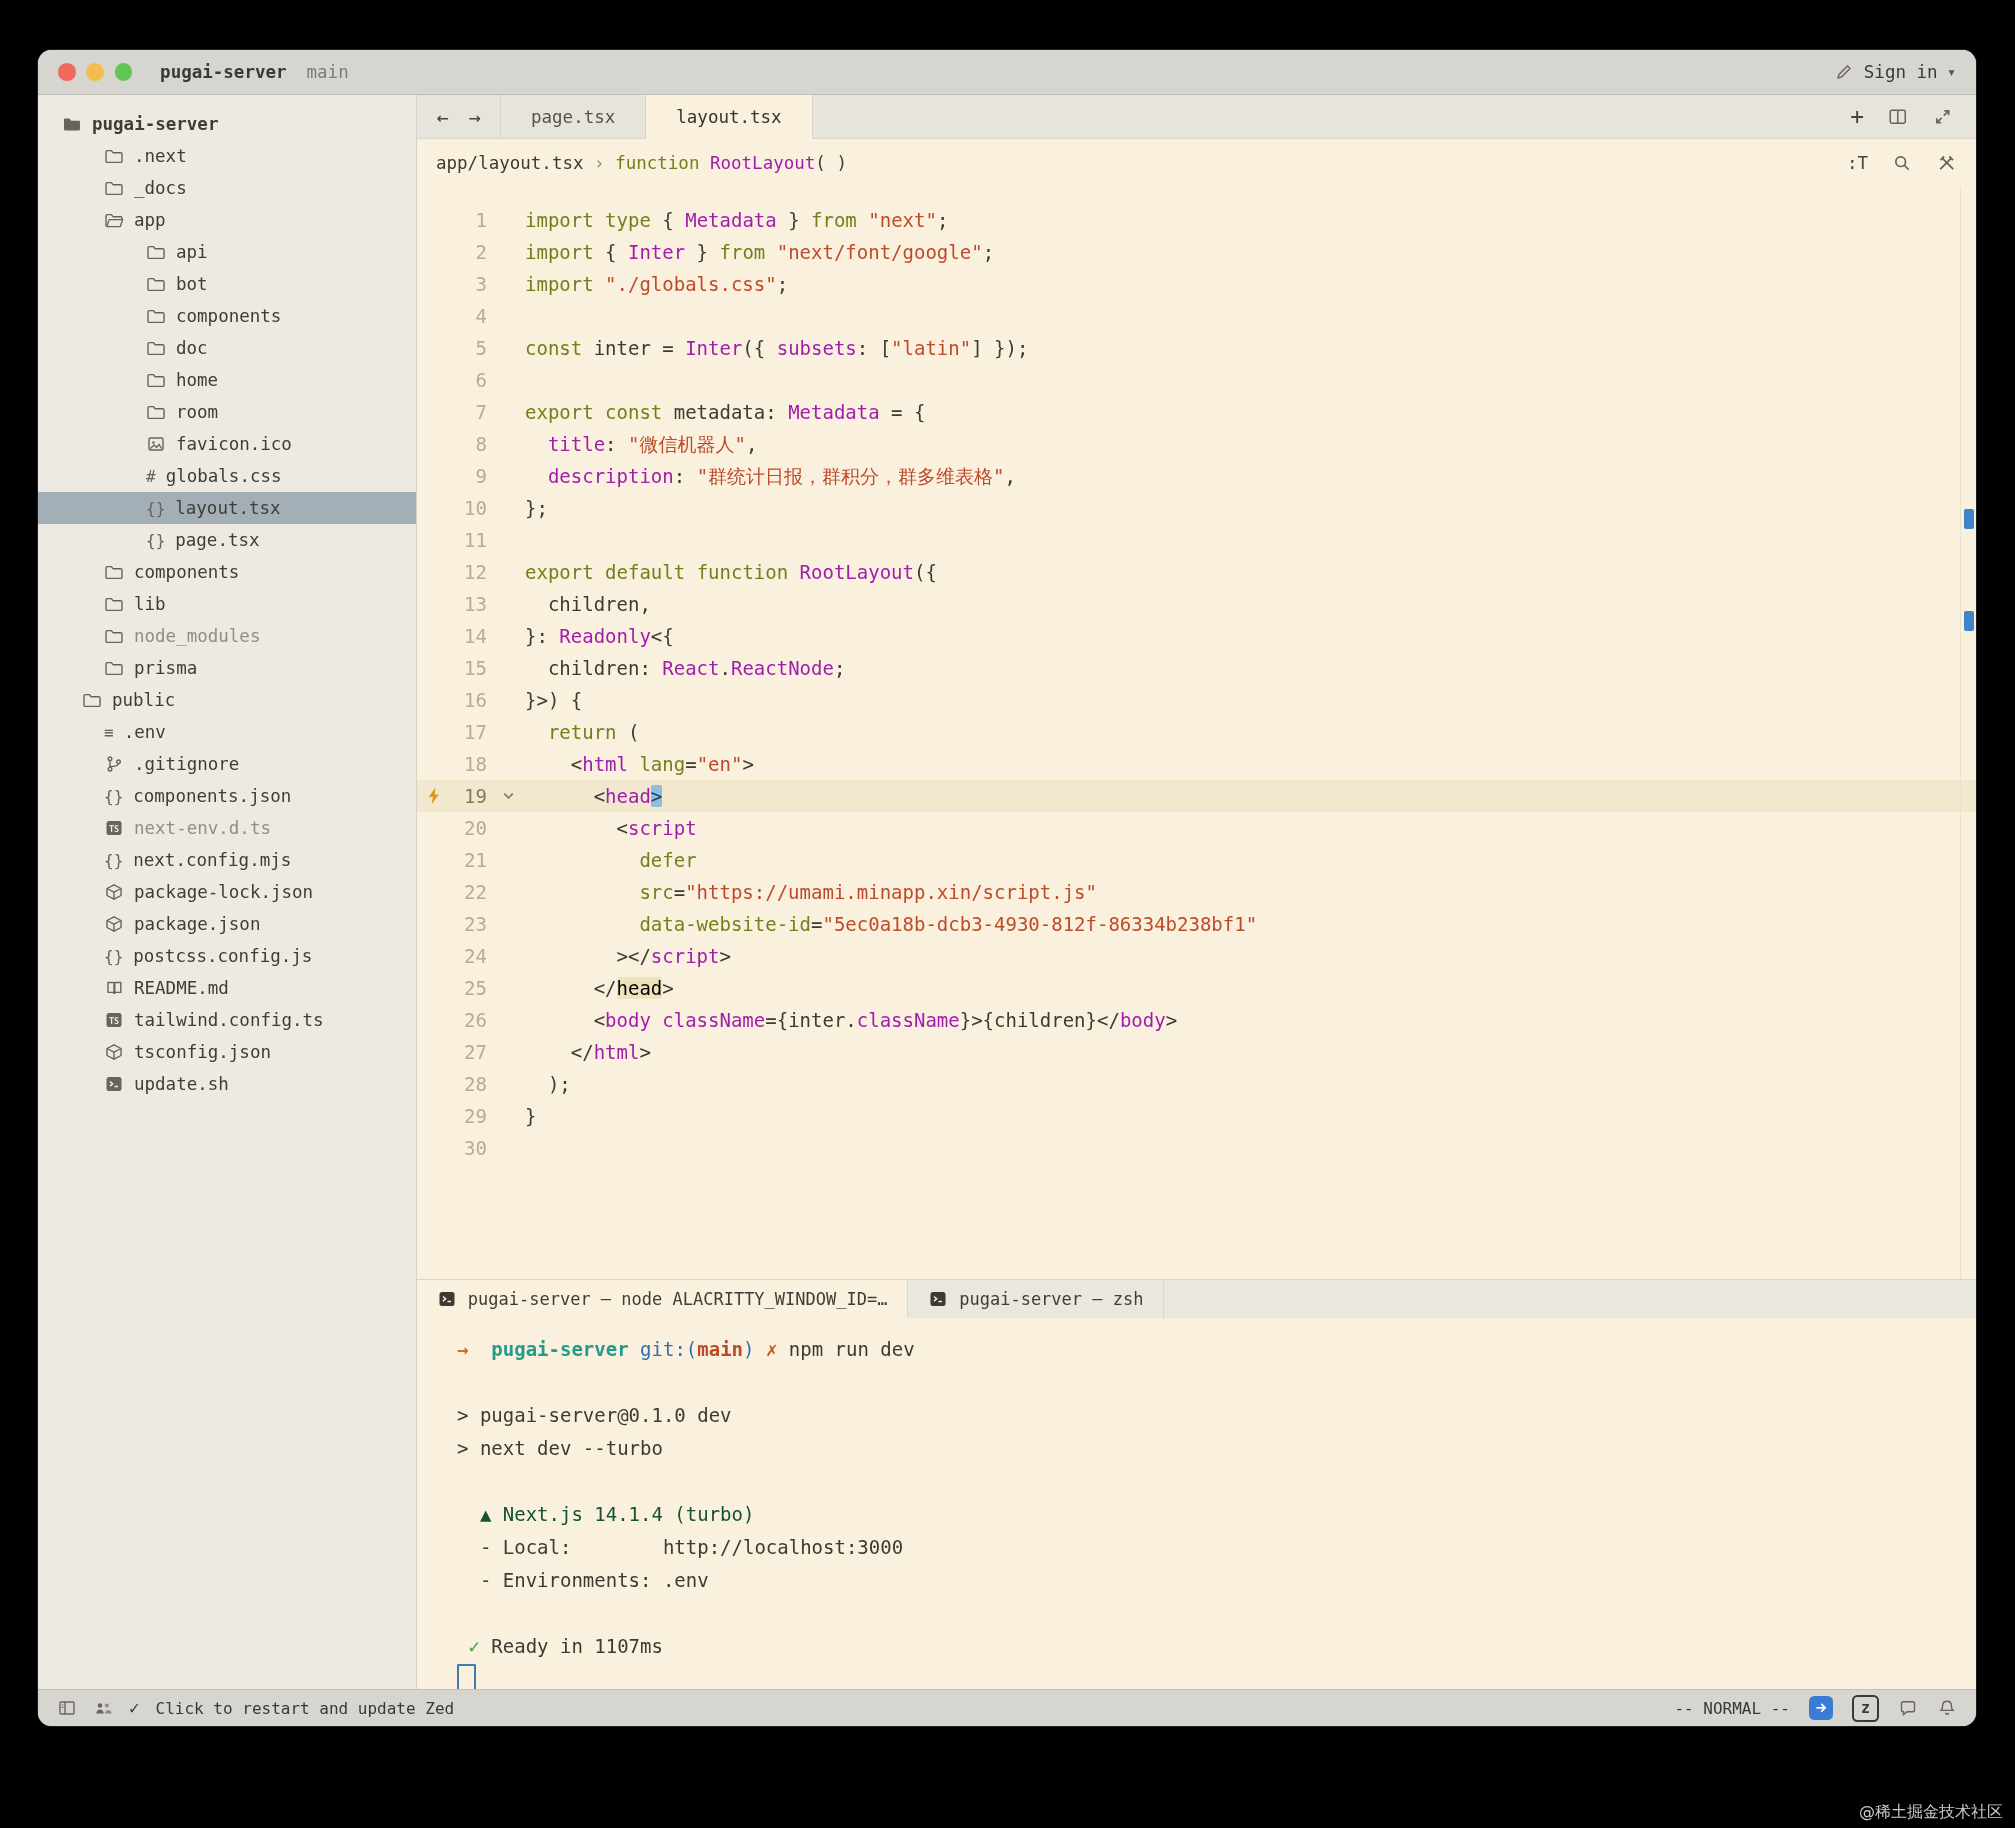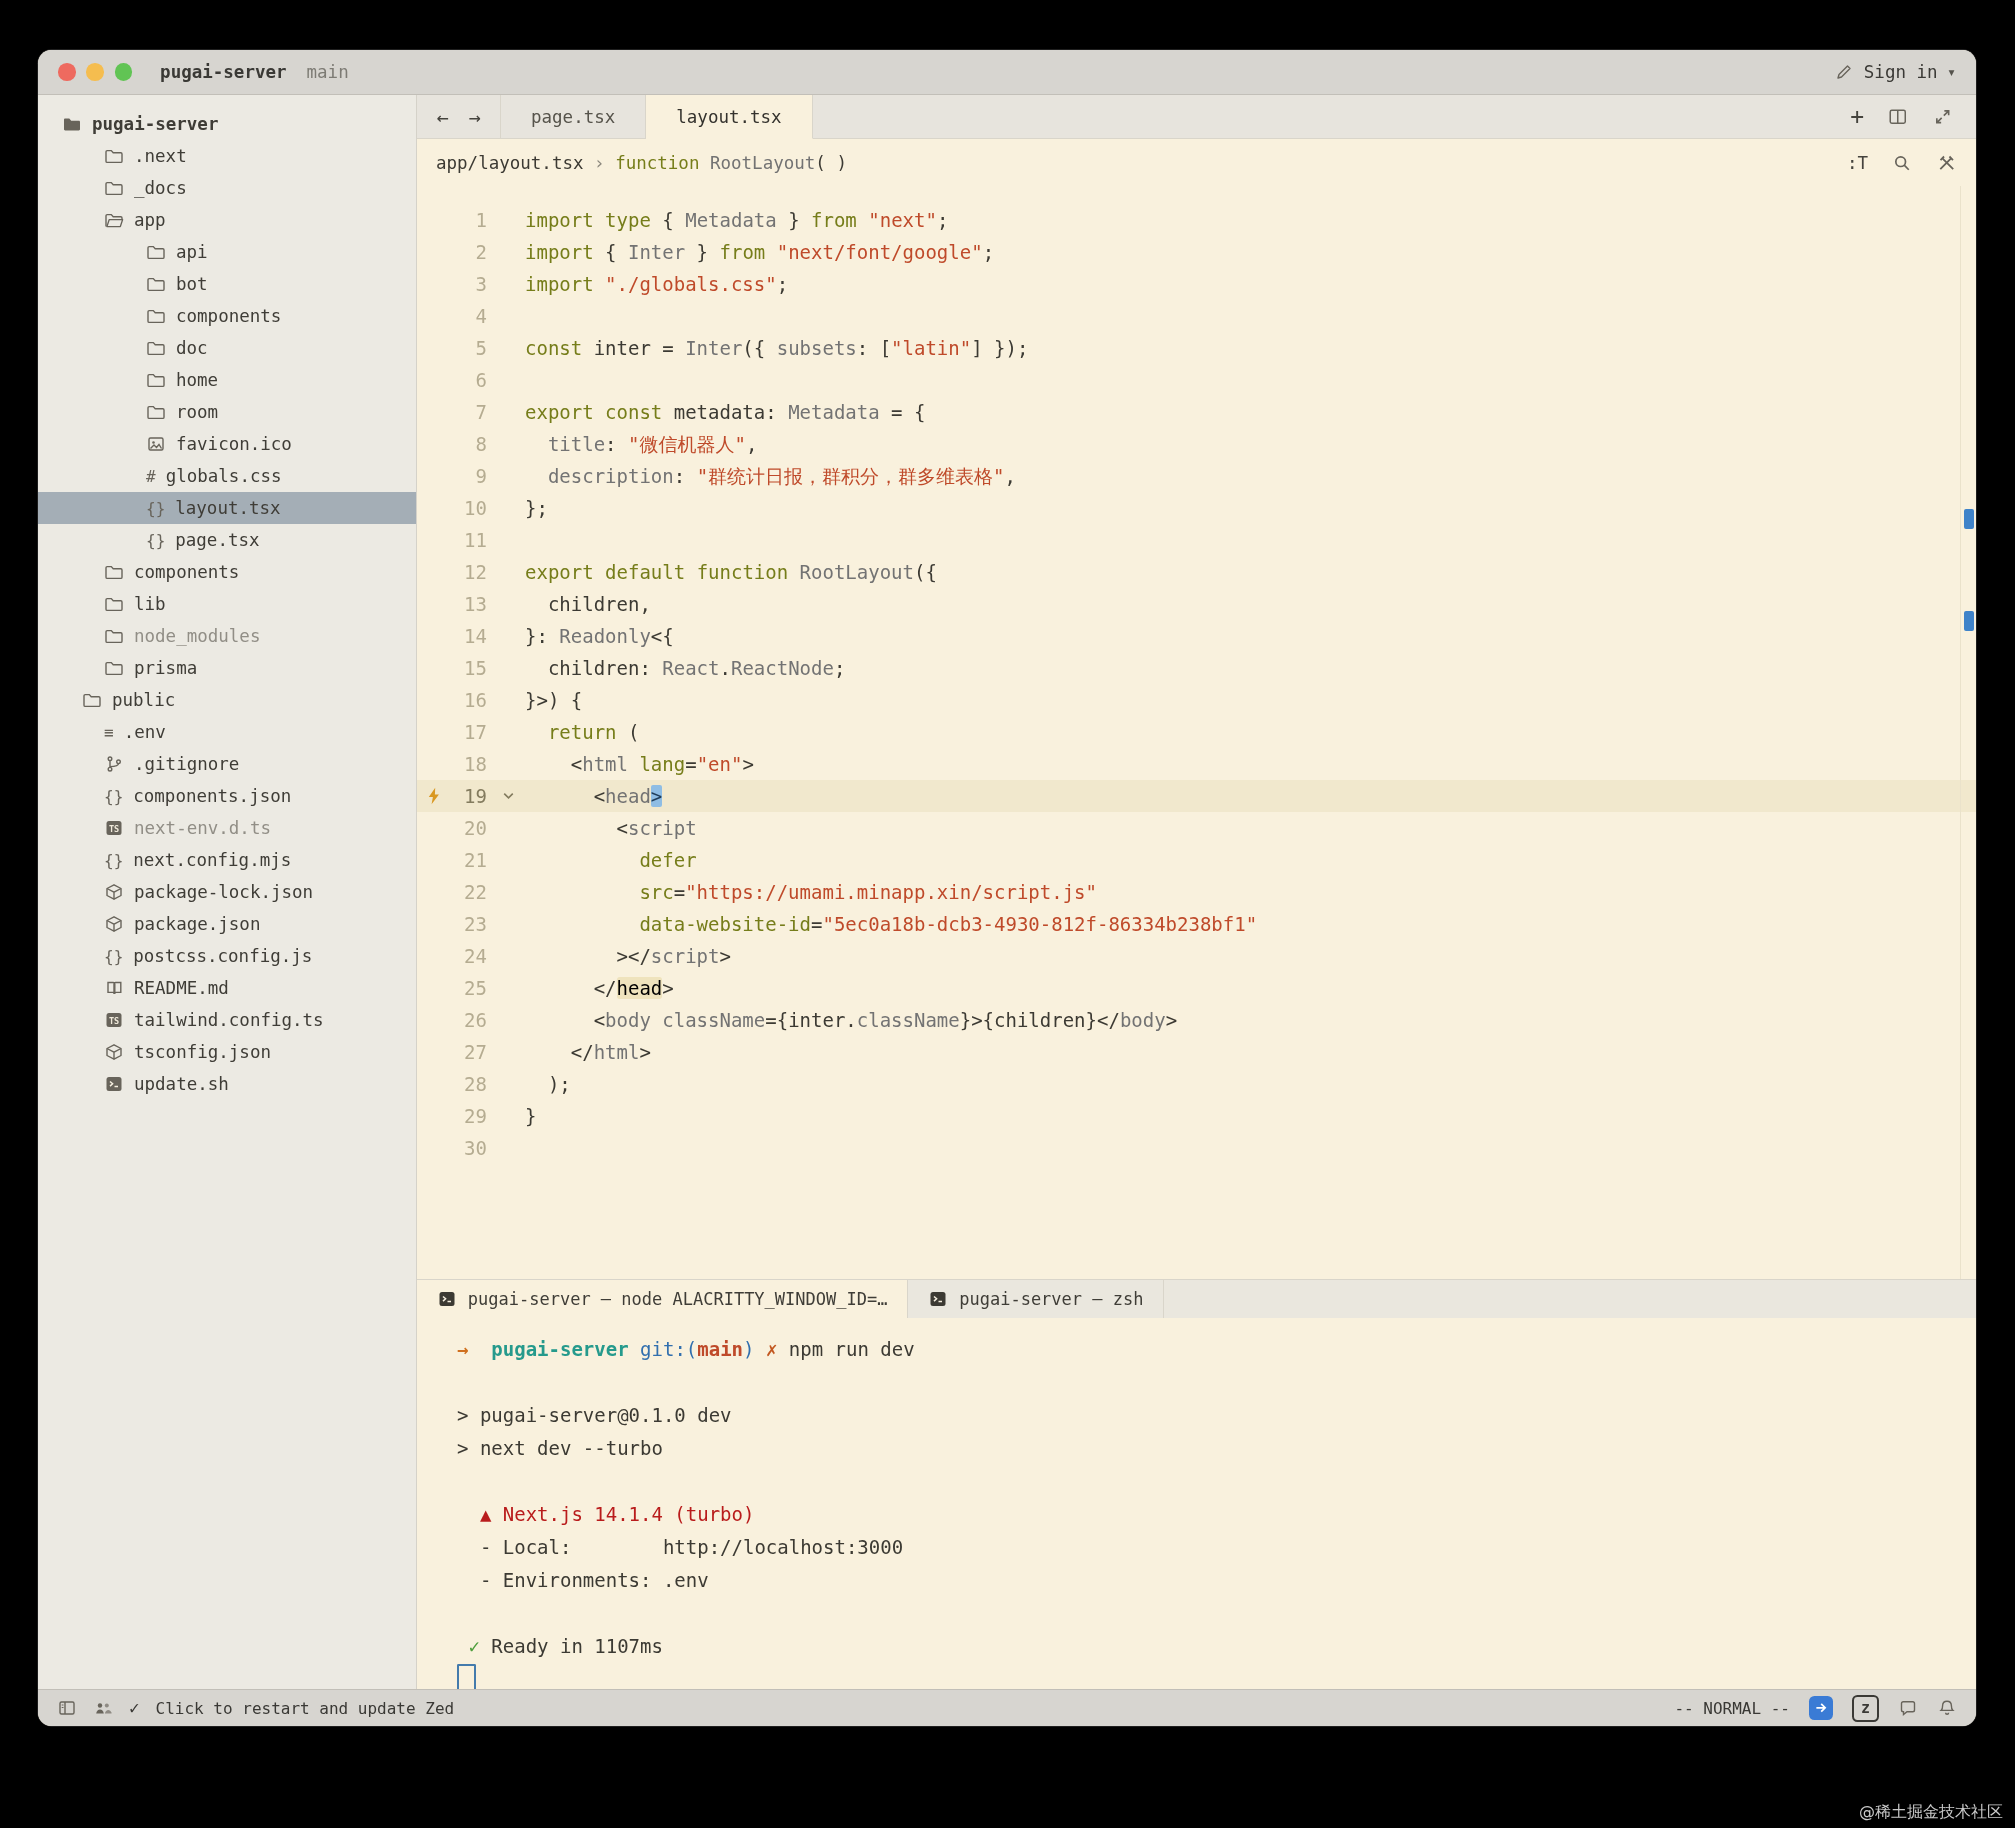--- a/index.html
+++ b/index.html
@@ -64,21 +64,21 @@
   .gut{width:108px;flex:none;position:relative;}
   .ln{position:absolute;right:38px;color:#b5ac91;}
   .cline.hl .ln{color:#837b5e;}
   .bolt{position:absolute;left:6.7px;top:6px;}
   .bolt svg{width:20px;height:20px;}
   .fold{position:absolute;right:6.7px;top:6.7px;color:#837b5e;}
   .fold svg{width:19px;height:19px;}
   .ctext{white-space:pre;}
   .sg-p{color:#3c3a33}
   .sg-kw{color:#767d1a}
-  .sg-ty,.sg-fn,.sg-tg,.sg-pr{color:#737373}
+  .sg-ty,.sg-fn,.sg-tg,.sg-pr{color:#a21caf}
   .sg-at{color:#767d1a}
   .sg-st{color:#bf4a2a}
   .sg-sep{color:#8d897e}
   .sg-cur{background:#8fbde4;color:#1f3c58;border-radius:2px;}
   .sg-mt{background:#efe3bd;border-radius:2.7px;}
   .scrolltrack{position:absolute;right:0;top:0;bottom:0;width:15px;border-left:1.3px solid #eae2cb;}
   .smark{position:absolute;right:2px;width:10px;height:20px;background:#3f83c9;border-radius:2px;}
   
   .term-tabbar{height:38px;flex:none;background:#eae7de;border-top:1.3px solid #d9d5ca;
     display:flex;align-items:stretch;}
@@ -87,21 +87,21 @@
   .ttab.active{background:#f9f1dd;}
   .ttab .ic svg{width:20px;height:20px;}
   .terminal{flex:1;background:#f9f1dd;padding:15px 0 0 16px;font-size:19px;line-height:33px;
     color:#3c3a33;overflow:hidden;}
   .tline{white-space:pre;height:33px;margin-left:24px;}
   .sg-t-arrow{color:#d0701f;font-weight:bold}
   .sg-t-dir{color:#259a8c;font-weight:bold}
   .sg-t-git{color:#316fae}
   .sg-t-branch{color:#bf4a2a;font-weight:bold}
   .sg-t-x{color:#c2571f;font-weight:bold}
-  .sg-t-next{color:#b91c1c}
+  .sg-t-next{color:#14532d}
   .sg-t-ok{color:#4f9e3d;font-weight:bold}
   .tcur{display:inline-block;width:15px;height:24px;border:2px solid #447bac;border-radius:1.3px;
     vertical-align:middle;margin-top:-4px;}
   
   .statusbar{height:36px;flex:none;background:#d7d5d0;border-top:0.7px solid #c2bfb8;
     display:flex;align-items:center;gap:16px;padding:0 19px;font-size:16px;color:#3a3935;}
   .statusbar .ic svg{width:20px;height:20px;}
   .sb-check{font-size:17.5px;color:#3a3935;}
   .sb-right{margin-left:auto;display:flex;align-items:center;gap:19px;}
   .up-ic{width:24px;height:24px;border-radius:5.4px;background:#3a7bd5;display:inline-flex;

